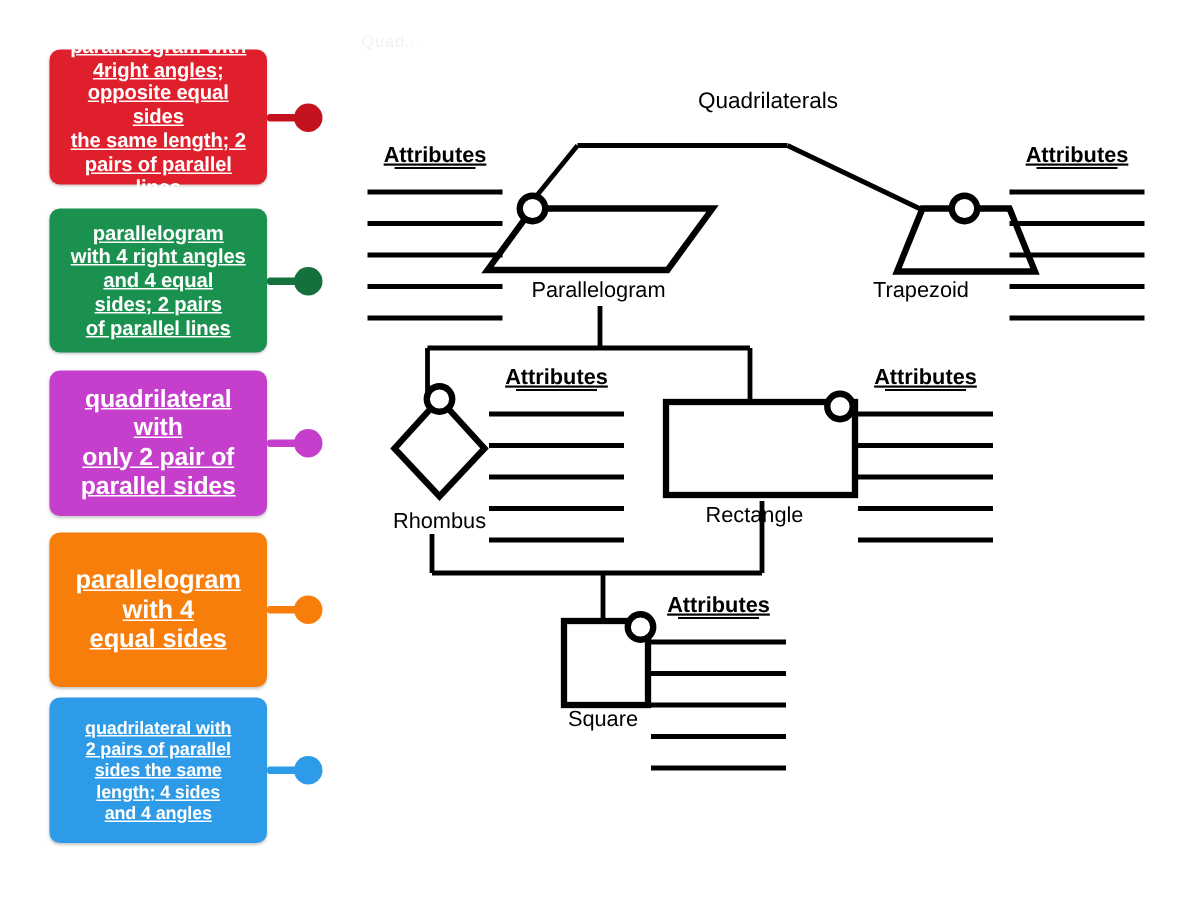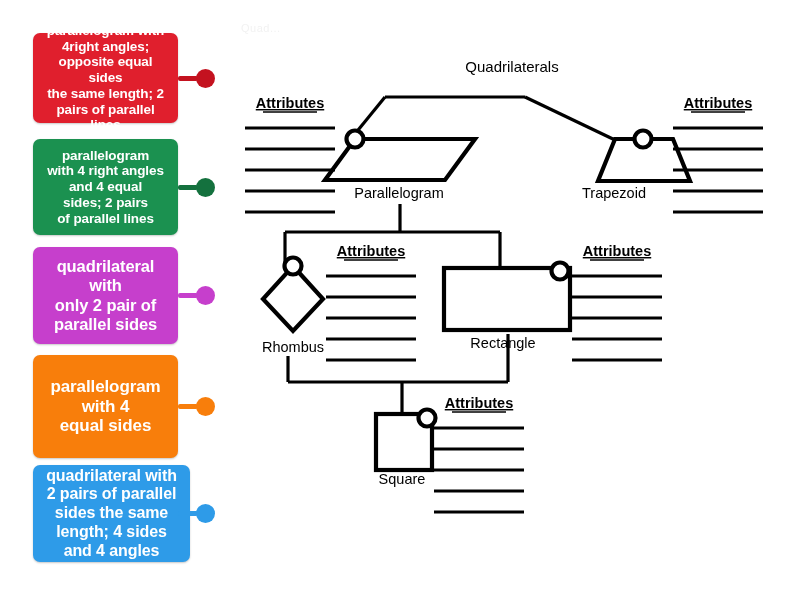--- a/index.html
+++ b/index.html
@@ -23,20 +23,21 @@
     display:flex;align-items:center;justify-content:center;
     text-align:center;
     color:#ffffff;
     font-weight:700;
     line-height:1.17;
     letter-spacing:-0.1px;
     padding:6px 8px;
     box-shadow:0 1px 2px rgba(0,0,0,.22);
     cursor:grab;
     user-select:none;
+    text-decoration:underline;
   }
   .card-text{display:block;white-space:pre-line;}
   .connector{position:absolute;display:block;}
   .conn-stem{position:absolute;height:5px;border-radius:2px;}
   .conn-dot{position:absolute;width:19px;height:19px;border-radius:50%;}
 
   
   #diagram{position:absolute;left:230px;top:0;width:570px;height:600px;}
   #diagram svg{display:block;}
 
@@ -98,21 +99,21 @@
           <span class="card-text">parallelogram
 with 4
 equal sides</span>
         </div>
         <div class="connector">
           <div class="conn-stem" style="background: rgb(248, 126, 11); left: 145px; top: 49px; width: 20px;"></div>
           <div class="conn-dot" style="background: rgb(248, 126, 11); left: 163px; top: 42px;"></div>
         </div>
       </div>
       <div class="card-wrap" style="left: 33px; top: 465px; width: 195px; height: 97px;">
-        <div class="card" style="width: 157px; height: 97px; background: rgb(46, 155, 232); font-size: 16px;">
+        <div class="card" style="width: 145px; height: 97px; background: rgb(46, 155, 232); font-size: 12px;">
           <span class="card-text">quadrilateral with
 2 pairs of parallel
 sides the same
 length; 4 sides
 and 4 angles</span>
         </div>
         <div class="connector">
           <div class="conn-stem" style="background: rgb(46, 155, 232); left: 145px; top: 46px; width: 20px;"></div>
           <div class="conn-dot" style="background: rgb(46, 155, 232); left: 163px; top: 39px;"></div>
         </div>

